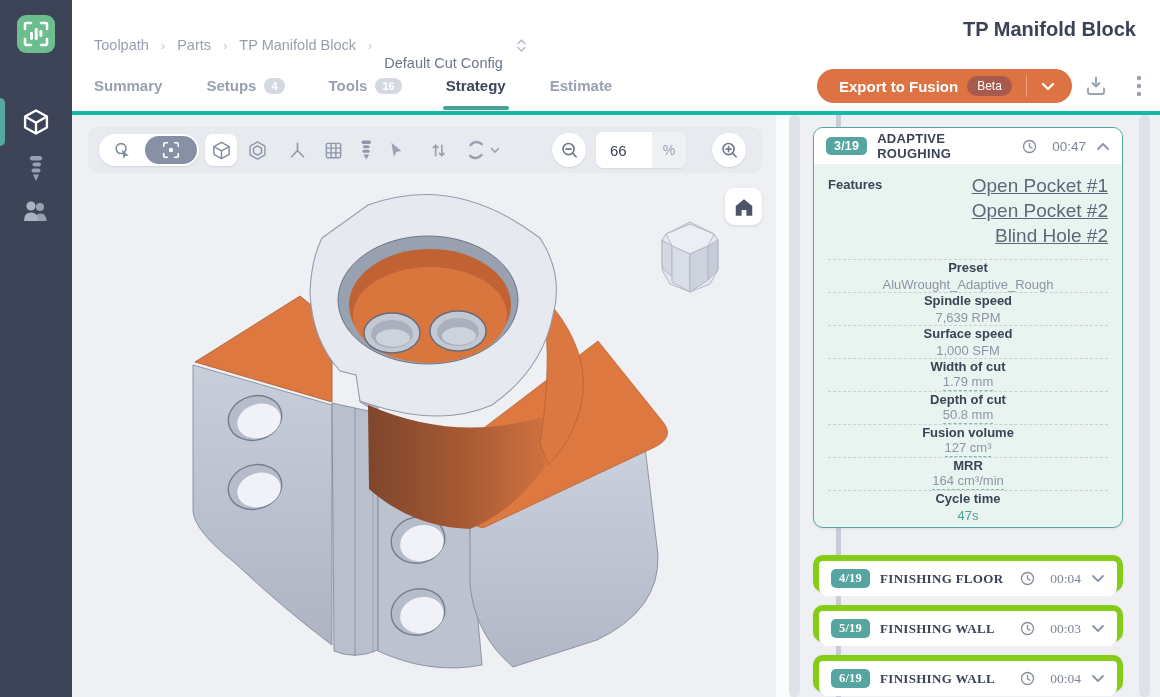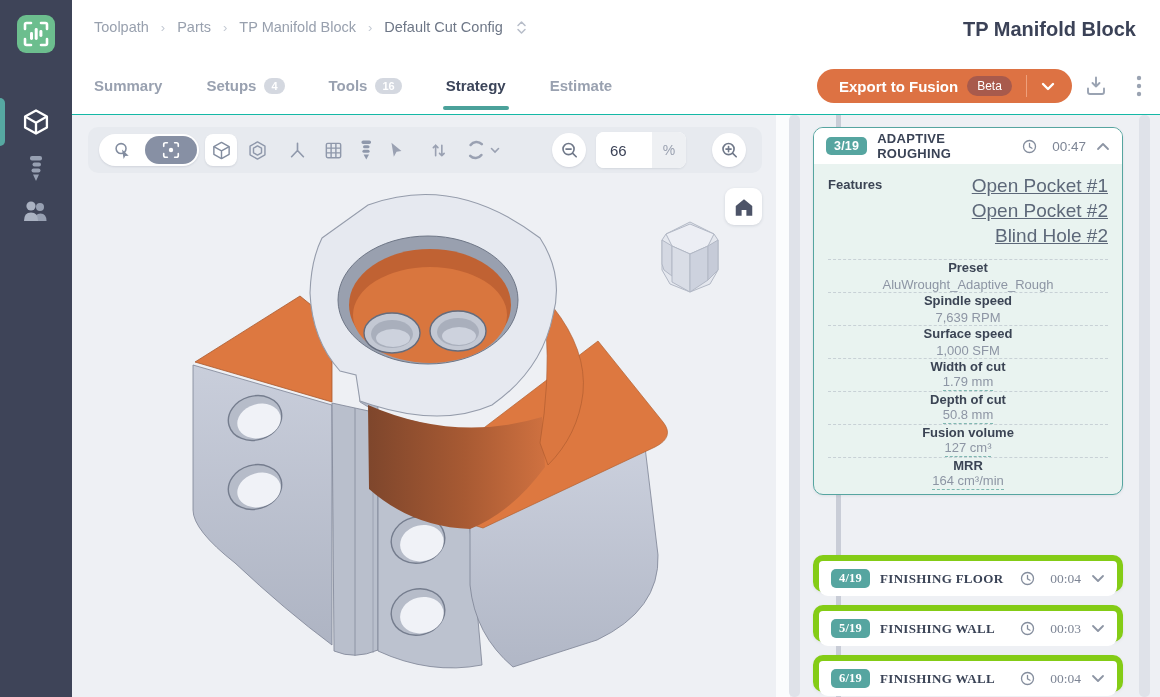--- a/index.html
+++ b/index.html
@@ -9,25 +9,25 @@
 
   
   .sidebar { position:absolute; left:0; top:0; width:72px; height:697px; background:#3e4458; z-index:30; }
   .logo { position:absolute; left:17px; top:15px; width:38px; height:38px; background:#6cbe8e; border-radius:9px;
     display:flex; align-items:center; justify-content:center; }
   .side-item { position:absolute; left:0; width:72px; height:48px; display:flex; align-items:center; justify-content:center; }
   .active-pill { position:absolute; left:-5px; top:98px; width:10px; height:48px; background:#56a8a1; border-radius:5px; }
 
   
   .header { position:absolute; left:72px; top:0; width:1088px; height:115px; background:#fff; z-index:20;
-    border-bottom:1px solid #14b8a6; }
+    border-bottom:4px solid #14b8a6; }
   .breadcrumb { position:absolute; left:22px; top:19px; display:flex; align-items:center; gap:12px;
     font-size:14.5px; color:#98a0ae; }
   .breadcrumb .sep { color:#c3c9d3; font-size:13px; }
-  .breadcrumb .crumb-last { color:#6e7787; }
+  .breadcrumb .crumb-last { color:#6e7787;margin-top:36px; }
   .page-title { position:absolute; right:24px; top:18px; font-size:20px; font-weight:700; color:#3b4257; }
 
   .tabs { position:absolute; left:22px; top:77px; display:flex; gap:44px; }
   .tab { position:relative; display:flex; align-items:center; gap:8px; font-size:15px; font-weight:700;
     color:#99a1b0; padding-bottom:16px; cursor:default; }
   .tab.active { color:#3c455a; }
   .tab.active::after { content:""; position:absolute; left:-3px; right:-3px; bottom:0; height:4px;
     background:#4ba19a; border-radius:2px; }
   .tab-badge { background:#d4d8e0; color:#fff; font-size:11px; font-weight:700; border-radius:9px;
     padding:2px 7px; line-height:12px; }
@@ -472,20 +472,24 @@
         <span class="rv edit">50.8 mm</span>
       </div>
       <div class="crow">
         <span class="rl">Fusion volume</span>
         <span class="rv edit">127 cm³</span>
       </div>
       <div class="crow">
         <span class="rl">MRR</span>
         <span class="rv edit">164 cm³/min</span>
       </div>
+      <div class="crow">
+        <span class="rl">Cycle time</span>
+        <span class="rv teal">47s</span>
+      </div>
     </div>
   </section>
 
   <section class="card collapsed" style="top:555px;">
     <div class="card-head">
       <span class="step-badge">4/19</span>
       <span class="card-title">FINISHING FLOOR</span>
       <span class="card-time">
         <svg width="15" height="15" viewBox="0 0 15 15">
           <g stroke="#848d9d" stroke-width="1.3" fill="none" stroke-linecap="round">

